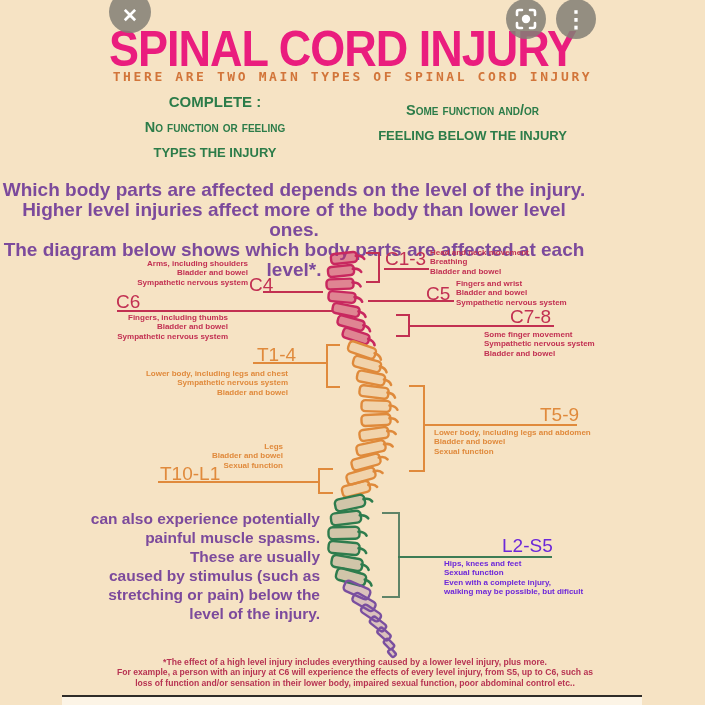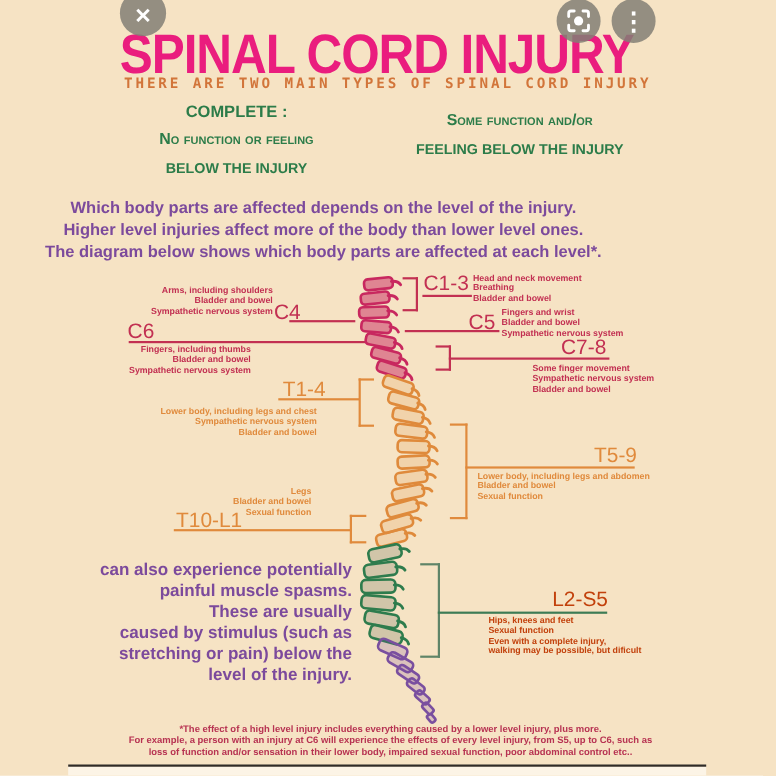--- a/index.html
+++ b/index.html
@@ -12,28 +12,28 @@
   
   .title{left:0;top:20px;width:685px;text-align:center;color:#ea1d7e;
     font-weight:700;font-size:45px;letter-spacing:-1px;transform:scaleY(1.12);transform-origin:top center;white-space:nowrap;}
   .subtitle{left:0;top:69px;width:705px;text-align:center;color:#d2753a;
     font-family:"DejaVu Sans Mono",monospace;font-weight:700;font-size:13px;letter-spacing:2.6px;white-space:nowrap;}
   .type-col{position:absolute;text-align:center;color:#2c7c49;}
   .type-head{font-weight:700;font-size:15px;}
   .type-line{font-weight:700;font-size:14.5px;font-variant:small-caps;margin-top:9px;}
   .type-line2{font-weight:700;font-size:13px;margin-top:10px;}
   .intro{left:0;top:180px;width:588px;text-align:center;color:#7c4a9c;
-    font-weight:700;font-size:15px;line-height:20px;}
+    font-weight:700;font-size:19px;line-height:20px;}
   
   .lvl-id{position:absolute;font-weight:400;font-size:19px;white-space:nowrap;z-index:7;}
   .fn{position:absolute;font-weight:700;font-size:8px;line-height:9.3px;z-index:7;}
   .fn.right-align{text-align:right;}
   .cr{color:#c23052;}
   .or{color:#e08a3c;}
-  .gr{color:#c2410c;}
+  .gr{color:#6d28d9;}
   .hline,.vline{position:absolute;z-index:5;}
   .hline{height:2px;}
   .vline{width:2px;}
   .spasm{left:40px;top:509px;width:280px;text-align:right;color:#7c4a9c;
     font-weight:700;font-size:15.5px;line-height:19px;z-index:7;}
   .footnote{left:10px;top:657px;width:690px;text-align:center;color:#b73352;
     font-weight:700;font-size:8.6px;line-height:10.4px;z-index:4;}
   .bottom-rule{left:62px;top:695px;width:580px;height:2px;background:#2f2c28;z-index:3;}
   .bottom-strip{left:62px;top:697px;width:580px;height:8px;background:#fcf4e6;z-index:2;}
   #spine-svg{position:absolute;left:0;top:0;z-index:6;pointer-events:none;}
@@ -42,21 +42,21 @@
 <body>
 
 <div class="canvas">
 
   <div class="abs title">SPINAL CORD INJURY</div>
   <div class="abs subtitle">THERE ARE TWO MAIN TYPES OF SPINAL CORD INJURY</div>
 
   <div class="type-col" style="left:95px;top:93px;width:240px;">
     <div class="type-head">COMPLETE :</div>
     <div class="type-line">No function or feeling</div>
-    <div class="type-line2">BELOW THE INJURY</div>
+    <div class="type-line2">TYPES THE INJURY</div>
   </div>
   <div class="type-col" style="left:360px;top:93px;width:225px;">
     <div class="type-line">Some function and/or</div>
     <div class="type-line2">FEELING BELOW THE INJURY</div>
   </div>
 
   <div class="abs intro">
     <div>Which body parts are affected depends on the level of the injury.</div>
     <div>Higher level injuries affect more of the body than lower level ones.</div>
     <div>The diagram below shows which body parts are affected at each level*.</div>

